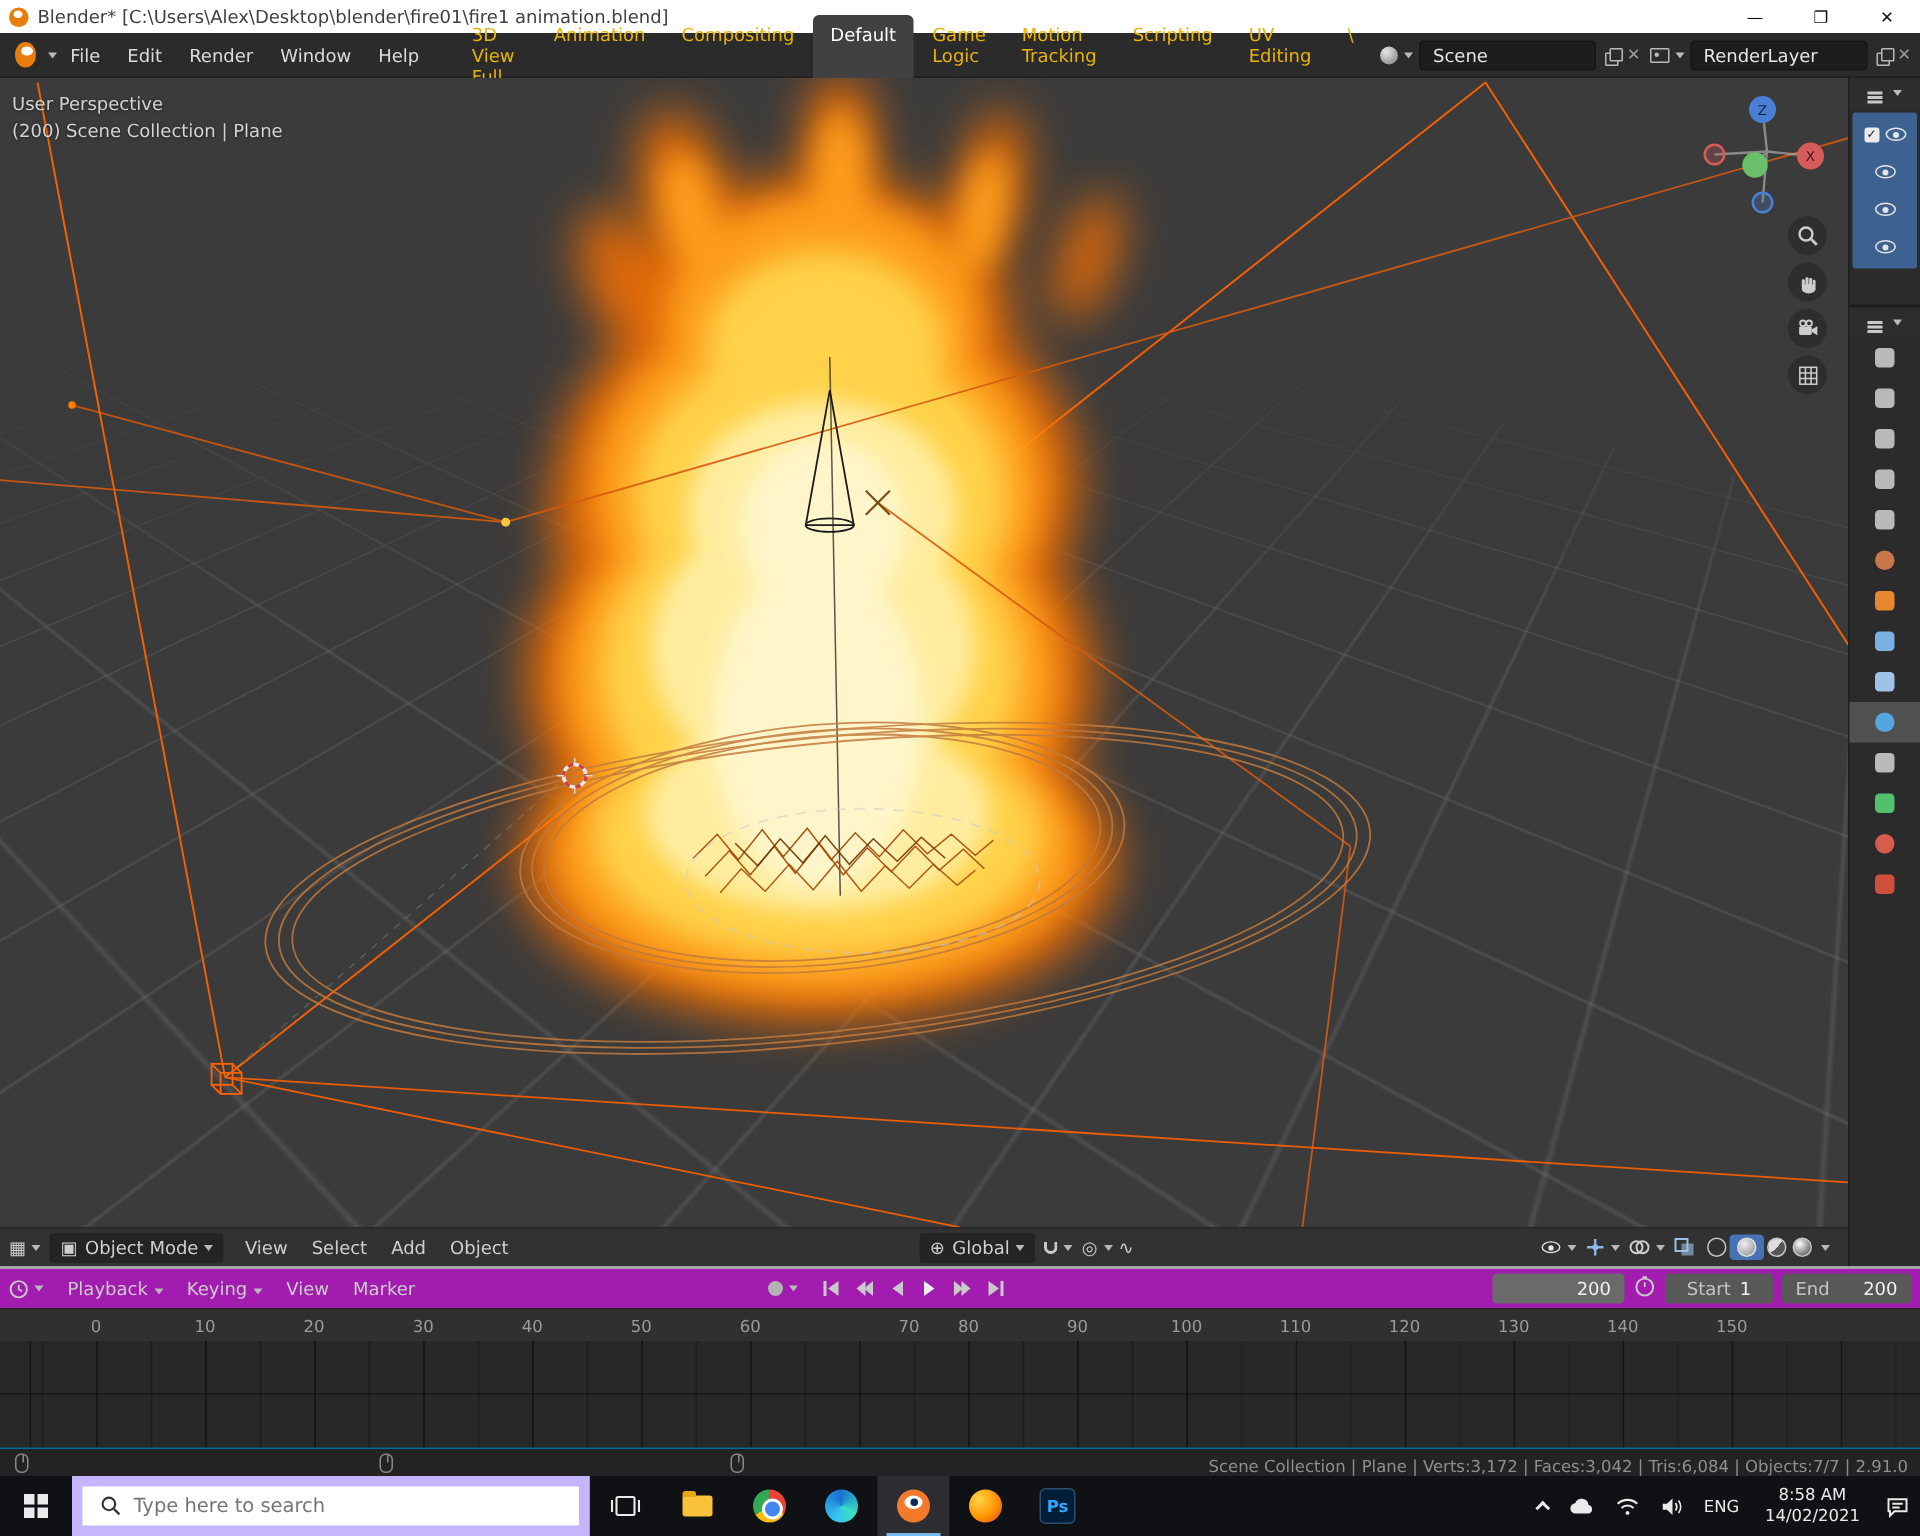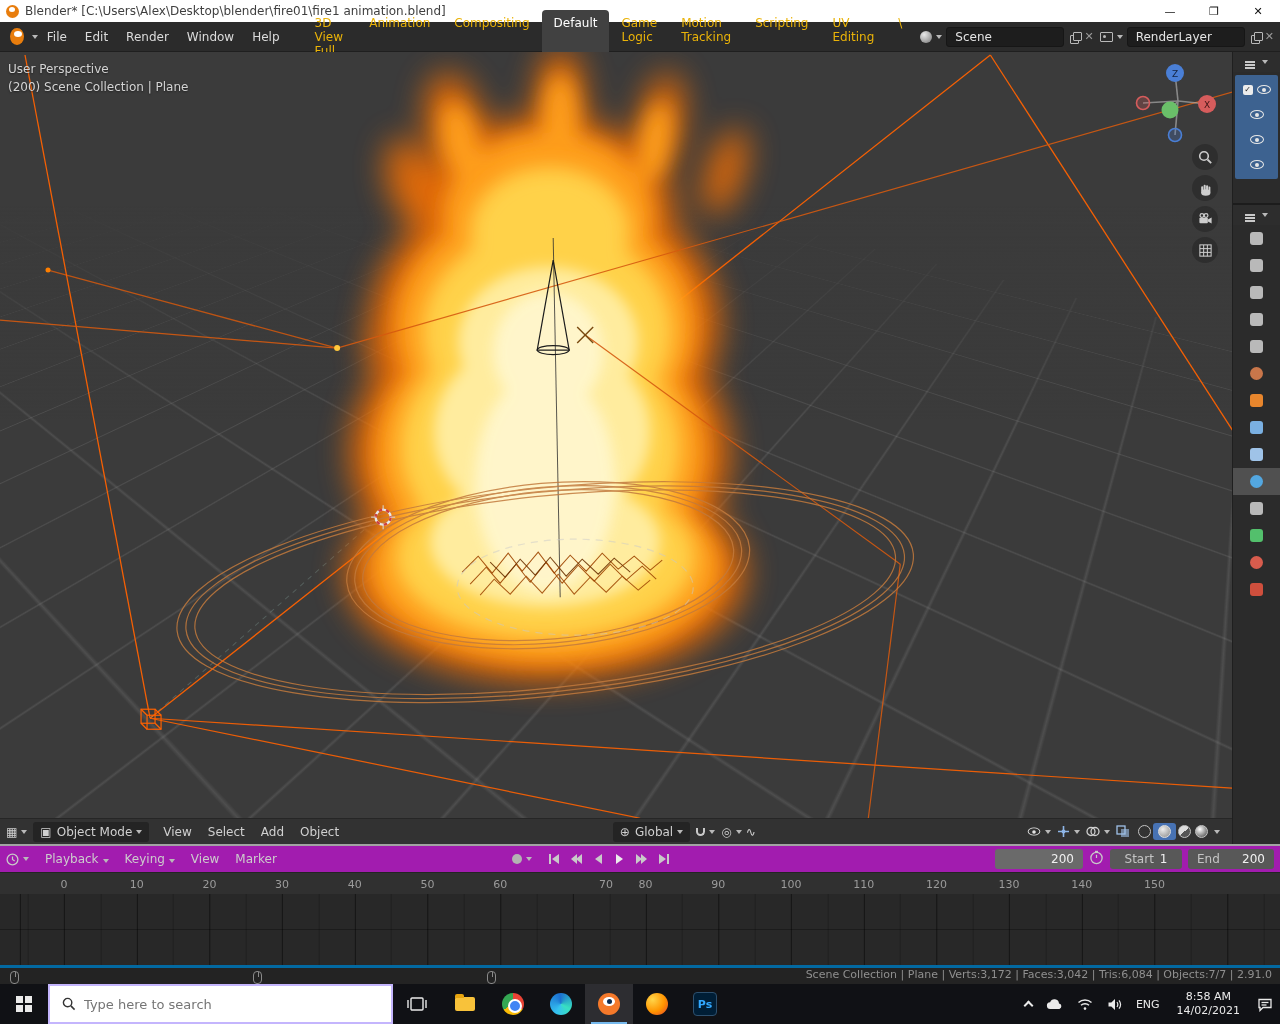--- a/index.html
+++ b/index.html
@@ -91,30 +91,30 @@
 
   .ruler{height:22px;background:#303030;position:relative;flex:0 0 22px;border-top:1px solid #242424}
   .tick{position:absolute;bottom:3px;transform:translateX(-50%);color:#9b9b9b;font-size:11px}
   .tbody{height:71px;flex:0 0 71px;background:#282828;
     background-image:linear-gradient(180deg,transparent 35px,rgba(0,0,0,.3) 35px,rgba(0,0,0,.3) 36px,transparent 36px),
       repeating-linear-gradient(90deg,rgba(0,0,0,.33) 0 1px,transparent 1px 72.7px),
       repeating-linear-gradient(90deg,rgba(0,0,0,.22) 0 1px,transparent 1px 36.35px);
     background-position:0 0,64px 0,27.65px 0}
 
   
-  .statusbar{height:19px;flex:0 0 19px;background:#232323;border-top:3px solid #0369a1;position:relative;display:flex;align-items:flex-start;justify-content:flex-end;padding-right:8px;color:#8f8f8f;font-size:11px}
+  .statusbar{height:19px;flex:0 0 19px;background:#232323;border-top:1px solid #0369a1;position:relative;display:flex;align-items:flex-end;justify-content:flex-end;padding-right:8px;color:#8f8f8f;font-size:11px}
   .mouse{position:absolute;top:3px;width:9px;height:13px;border:1px solid #8a8a8a;border-radius:4px}
   .mouse::after{content:'';position:absolute;left:3.5px;top:0;width:1px;height:5px;background:#8a8a8a}
 
   
   .taskbar{height:40px;flex:0 0 40px;background:#101115;display:flex;align-items:stretch}
   .tb-btn{width:48px;display:flex;align-items:center;justify-content:center}
   .winlogo{display:grid;grid-template-columns:7px 7px;grid-template-rows:7px 7px;gap:1.5px}
   .winlogo span{background:#eaeaea}
-  .searchbox{width:345px;background:#fff;border:2px solid #c4b5fd;display:flex;align-items:center;padding-left:12px;gap:8px}
+  .searchbox{width:345px;background:#fff;border:7px solid #c4b5fd;display:flex;align-items:center;padding-left:12px;gap:8px}
   .searchbox input{border:none;outline:none;font-size:13px;color:#555;width:260px;font-family:inherit;background:transparent}
   .appicon{width:48px;display:flex;align-items:center;justify-content:center;position:relative}
   .appicon.open{background:rgba(255,255,255,.12)}
   .appicon.open::after{content:'';position:absolute;left:6px;right:6px;bottom:0;height:2px;background:#76b9ed}
   .folder{width:20px;height:14px;background:#f8c23a;border-radius:2px;position:relative}
   .folder::before{content:'';position:absolute;left:0;top:-3px;width:9px;height:4px;background:#e8a50f;border-radius:2px 2px 0 0}
   .chrome{width:22px;height:22px;border-radius:50%;background:conic-gradient(#ea4335 0 33%,#fbbc05 33% 66%,#34a853 66% 100%);position:relative}
   .chrome::after{content:'';position:absolute;left:6px;top:6px;width:10px;height:10px;border-radius:50%;background:#4285f4;border:2px solid #fff}
   .edge{width:22px;height:22px;border-radius:50%;background:conic-gradient(from 210deg,#35c1f1,#1b6fd0 40%,#38e0c0 75%,#35c1f1)}
   .blender-ic{width:22px;height:22px;border-radius:50%;background:#f5792a;position:relative}

